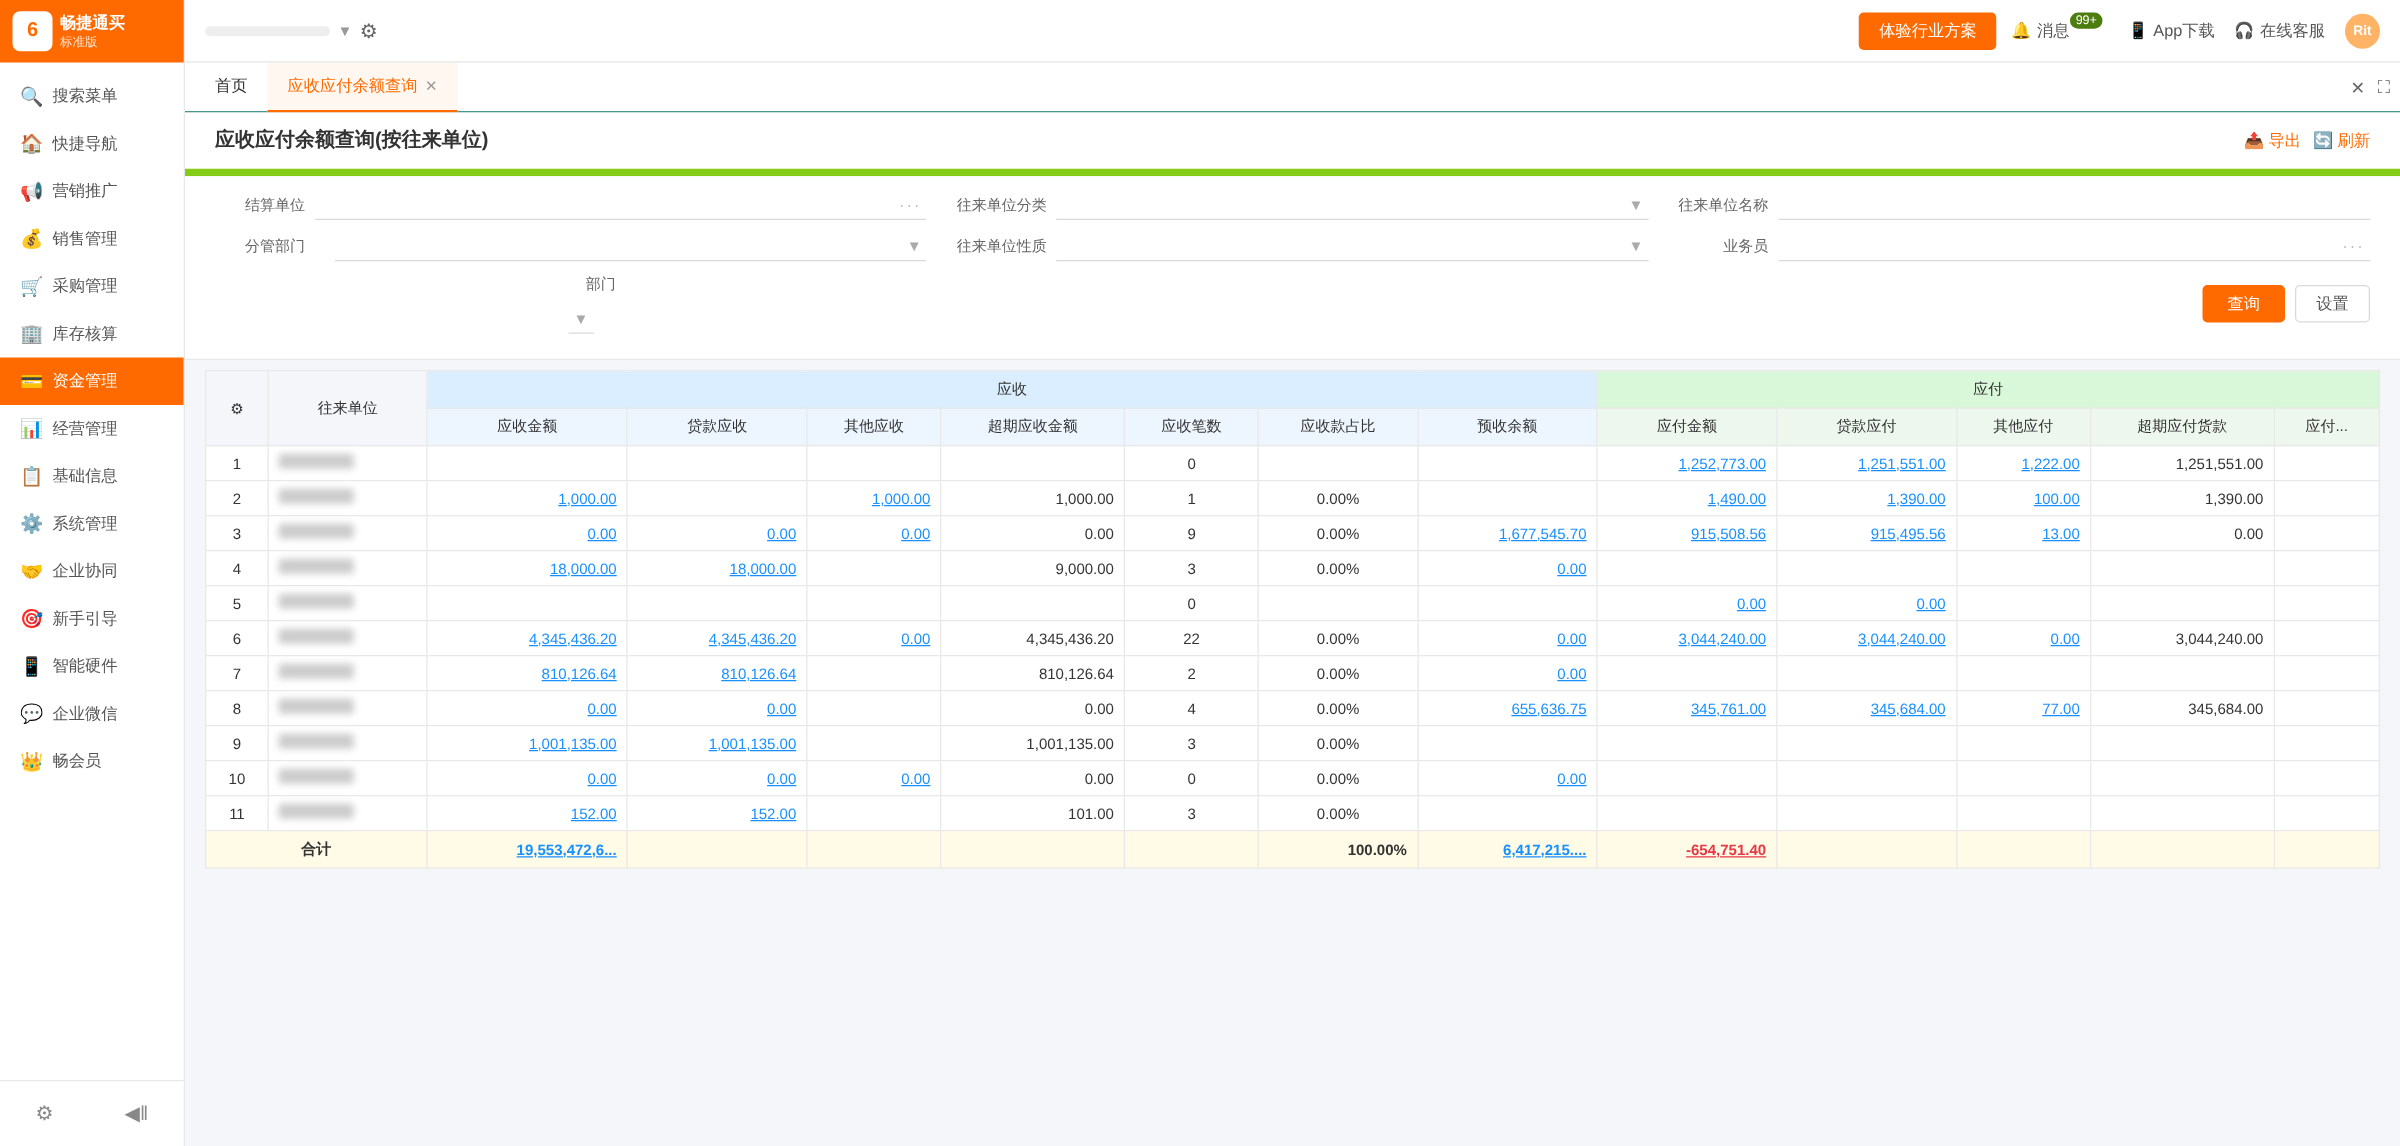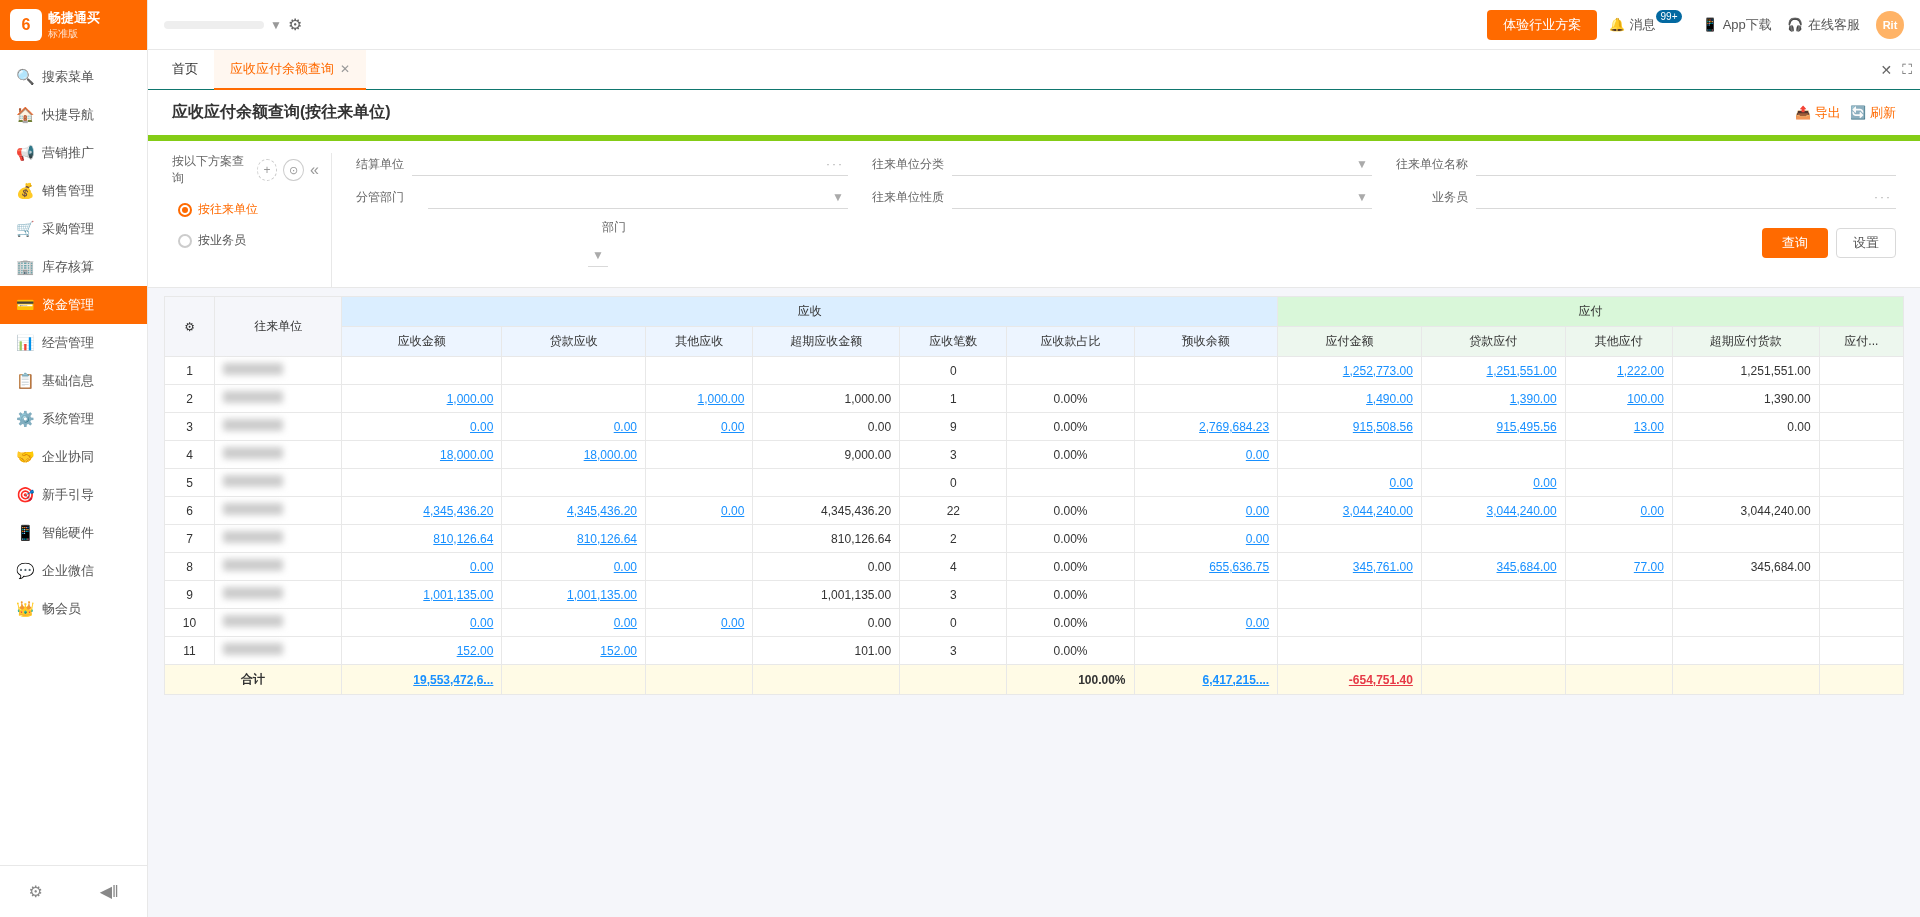--- a/index.html
+++ b/index.html
@@ -42,21 +42,21 @@
     .breadcrumb-area { display: flex; align-items: center; gap: 6px; flex: 1; }
     .breadcrumb-text { color: #666; font-size: 13px; }
     .breadcrumb-arrow { color: #999; }
     .settings-icon { color: #666; cursor: pointer; font-size: 16px; }
     .industry-btn {
       background: #ff6a00; color: #fff; border: none; padding: 6px 16px;
       border-radius: 4px; cursor: pointer; font-size: 13px;
     }
     .header-actions { display: flex; align-items: center; gap: 16px; margin-left: auto; }
     .header-action-item { display: flex; align-items: center; gap: 4px; cursor: pointer; color: #555; font-size: 13px; }
-    .badge { background: #0369a1; color: #fff; border-radius: 10px; padding: 1px 5px; font-size: 10px; position: relative; top: -8px; left: -4px; }
+    .badge { background: #4d7c0f; color: #fff; border-radius: 10px; padding: 1px 5px; font-size: 10px; position: relative; top: -8px; left: -4px; }
     .user-avatar { width: 28px; height: 28px; background: #ddd; border-radius: 50%; overflow: hidden; }
 
     
     .main-content {
       position: fixed; left: 148px; top: 50px; right: 0; bottom: 0;
       display: flex; flex-direction: column; overflow: hidden;
     }
     .tab-bar {
       background: #fff; border-bottom: 1px solid #0f766e;
       display: flex; align-items: center; height: 40px; padding: 0 8px;
@@ -251,42 +251,20 @@
         <div class="btn-refresh">
           <span>🔄</span>
           <span>刷新</span>
         </div>
       </div>
     </div>
 
     <div style="background:#fff; border-bottom:1px solid #e8e8e8; padding:12px 24px 0;">
       <div style="display:flex; gap:0;">
 
-        <div style="width:160px; border-right:1px solid #e8e8e8; padding-right:12px; padding-bottom:12px;">
-          <div style="display:flex;align-items:center;gap:6px;margin-bottom:10px;">
-            <span style="color:#666;font-size:12px;">按以下方案查询</span>
-            <div class="filter-add">+</div>
-            <div class="filter-schema">⊙</div>
-            <div class="filter-collapse">«</div>
-          </div>
-          <div style="margin-bottom:6px;">
-            <div style="display:flex;align-items:center;gap:6px;padding:4px 6px;color:#ff6a00;cursor:pointer;">
-              <div style="width:14px;height:14px;border-radius:50%;border:2px solid #ff6a00;display:flex;align-items:center;justify-content:center;">
-                <div style="width:6px;height:6px;background:#ff6a00;border-radius:50%;"></div>
-              </div>
-              <span>按往来单位</span>
-            </div>
-          </div>
-          <div>
-            <div style="display:flex;align-items:center;gap:6px;padding:4px 6px;color:#555;cursor:pointer;">
-              <div style="width:14px;height:14px;border-radius:50%;border:2px solid #ccc;display:flex;align-items:center;justify-content:center;"></div>
-              <span>按业务员</span>
-            </div>
-          </div>
-        </div>
 
         <div style="flex:1;padding-left:16px;padding-bottom:12px;">
           <div style="display:grid;grid-template-columns:1fr 1fr 1fr;gap:10px 24px;margin-bottom:8px;">
 
             <div style="display:flex;align-items:center;gap:8px;">
               <span style="color:#666;font-size:12px;min-width:56px;text-align:right;">结算单位</span>
               <div style="flex:1;border-bottom:1px solid #d9d9d9;padding:4px 4px;display:flex;align-items:center;justify-content:space-between;cursor:pointer;">
                 <span style="color:#ccc;"></span>
                 <span style="color:#aaa;letter-spacing:2px;">···</span>
               </div>
@@ -404,21 +382,21 @@
     </tr>
             <tr>
       <td class="center">3</td>
       <td class="left"><span class="blurred"></span></td>
       <td class="link">0.00</td>
       <td class="link">0.00</td>
       <td class="link">0.00</td>
       <td class="">0.00</td>
       <td class="center">9</td>
       <td class="center">0.00%</td>
-      <td class="link">2,769,684.23</td>
+      <td class="link">1,677,545.70</td>
       <td class="link">915,508.56</td>
       <td class="link">915,495.56</td>
       <td class="link">13.00</td>
       <td class="">0.00</td>
       <td></td>
     </tr>
             <tr>
       <td class="center">4</td>
       <td class="left"><span class="blurred"></span></td>
       <td class="link">18,000.00</td>

